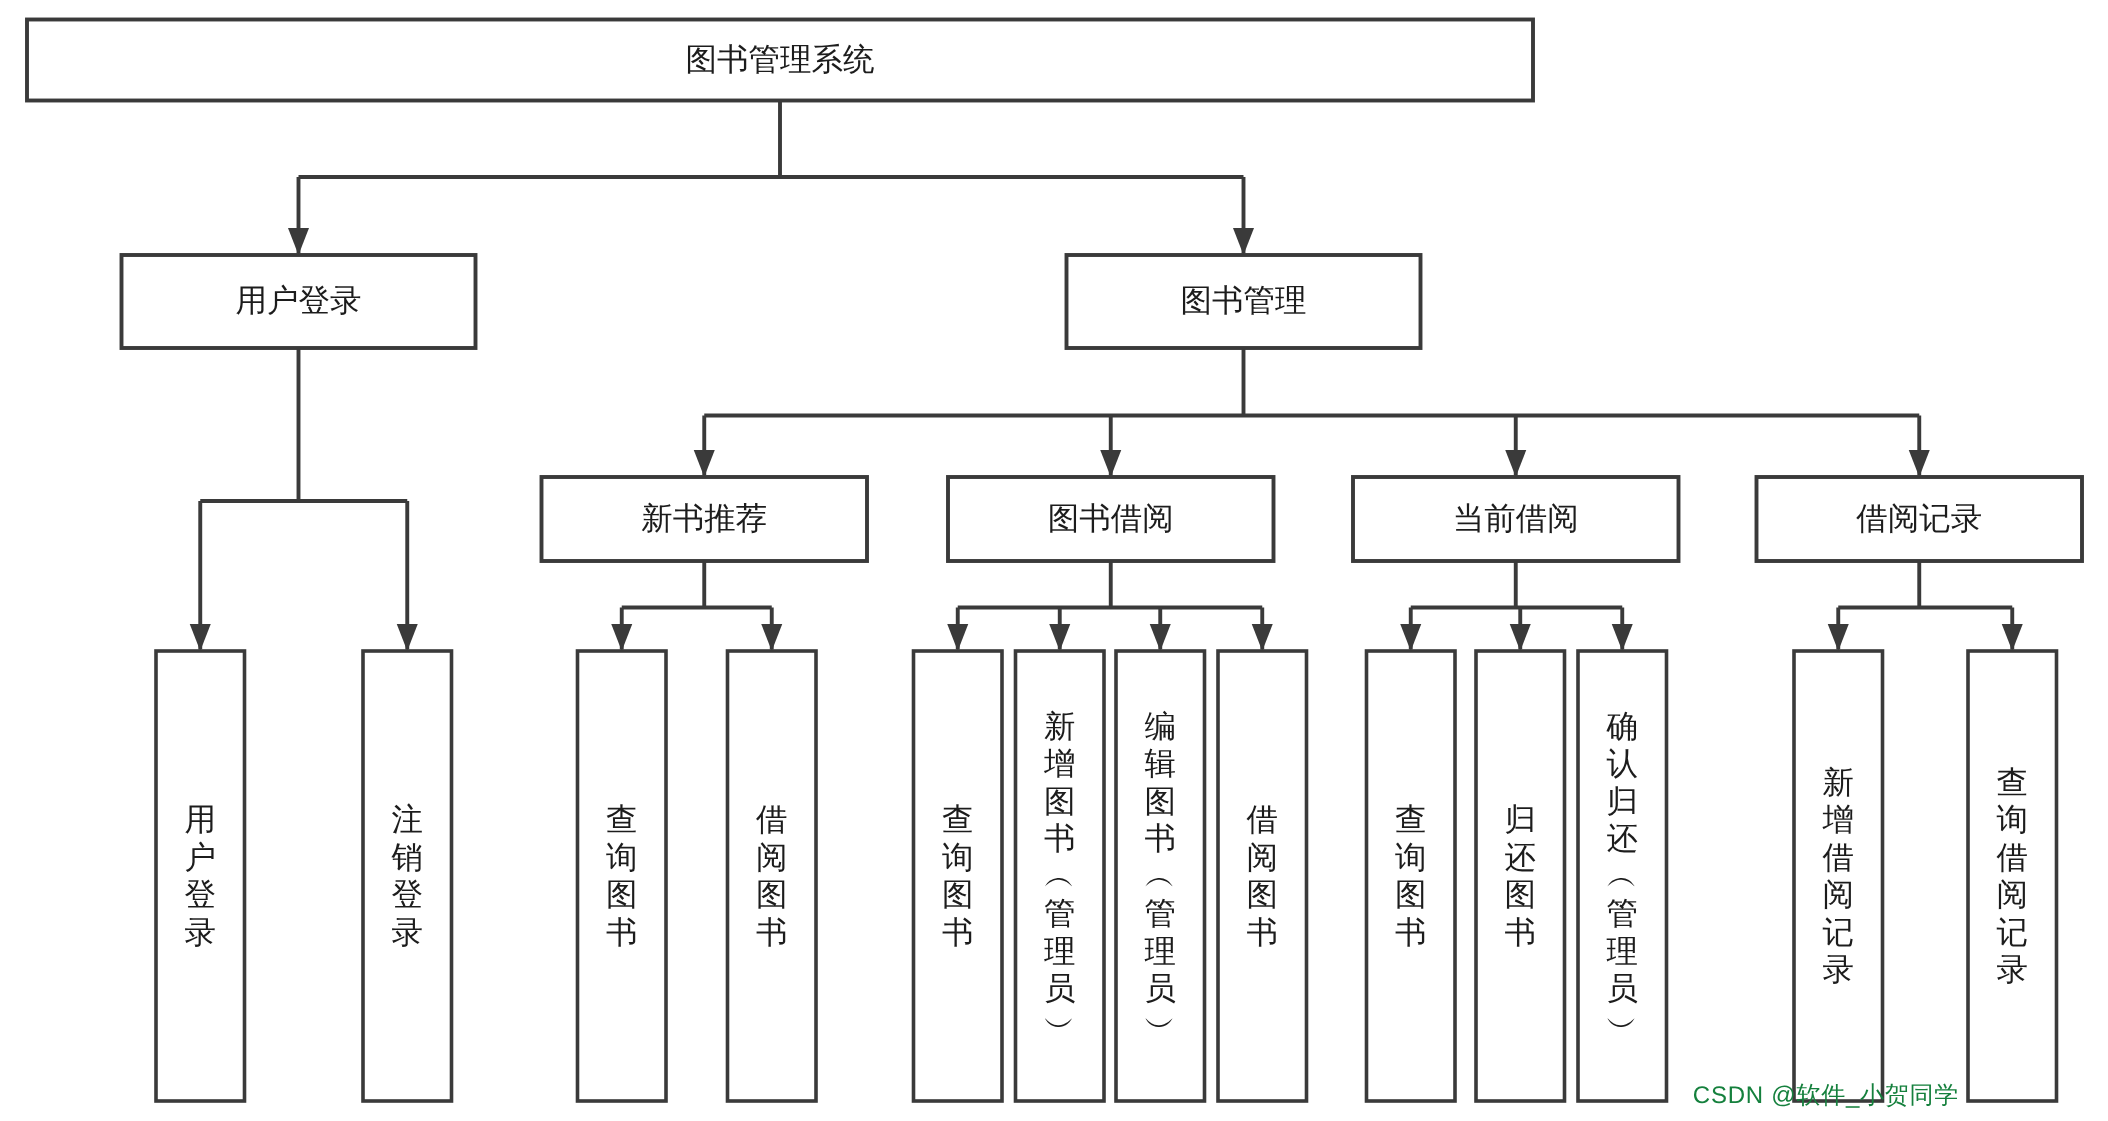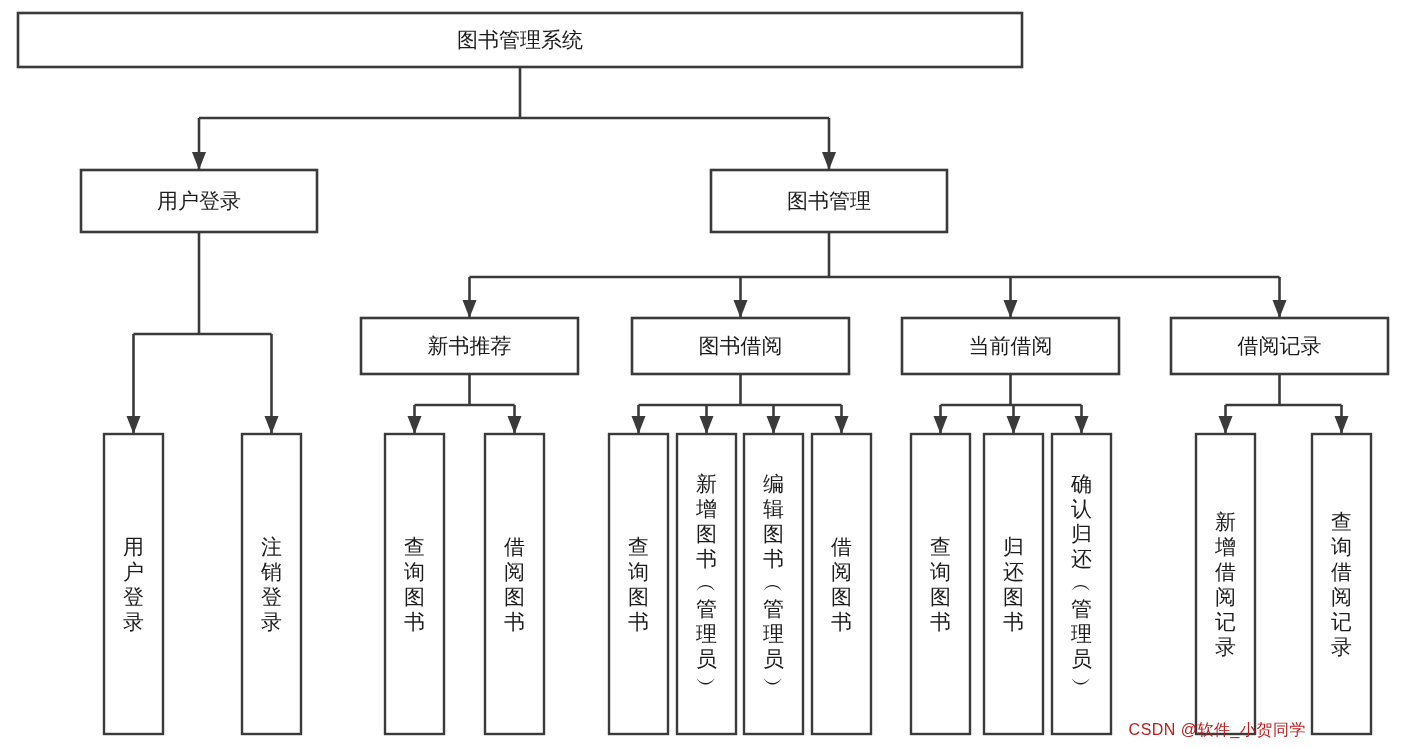--- a/index.html
+++ b/index.html
@@ -58,21 +58,21 @@
     font-size: 21px;
     fill: #1c1c1c;
     text-anchor: middle;
   }
   .watermark {
     position: absolute;
     right: 8px;
     bottom: 6px;
     font-family: "Liberation Sans", sans-serif;
     font-size: 16px;
-    color: #b91c1c;
+    color: #15803d;
     letter-spacing: 0.5px;
     white-space: nowrap;
     user-select: none;
   }
 </style>
 </head>
 <body>
 
 <div id="diagram-root">
   <svg class="canvas" viewBox="0 0 1405 747">

